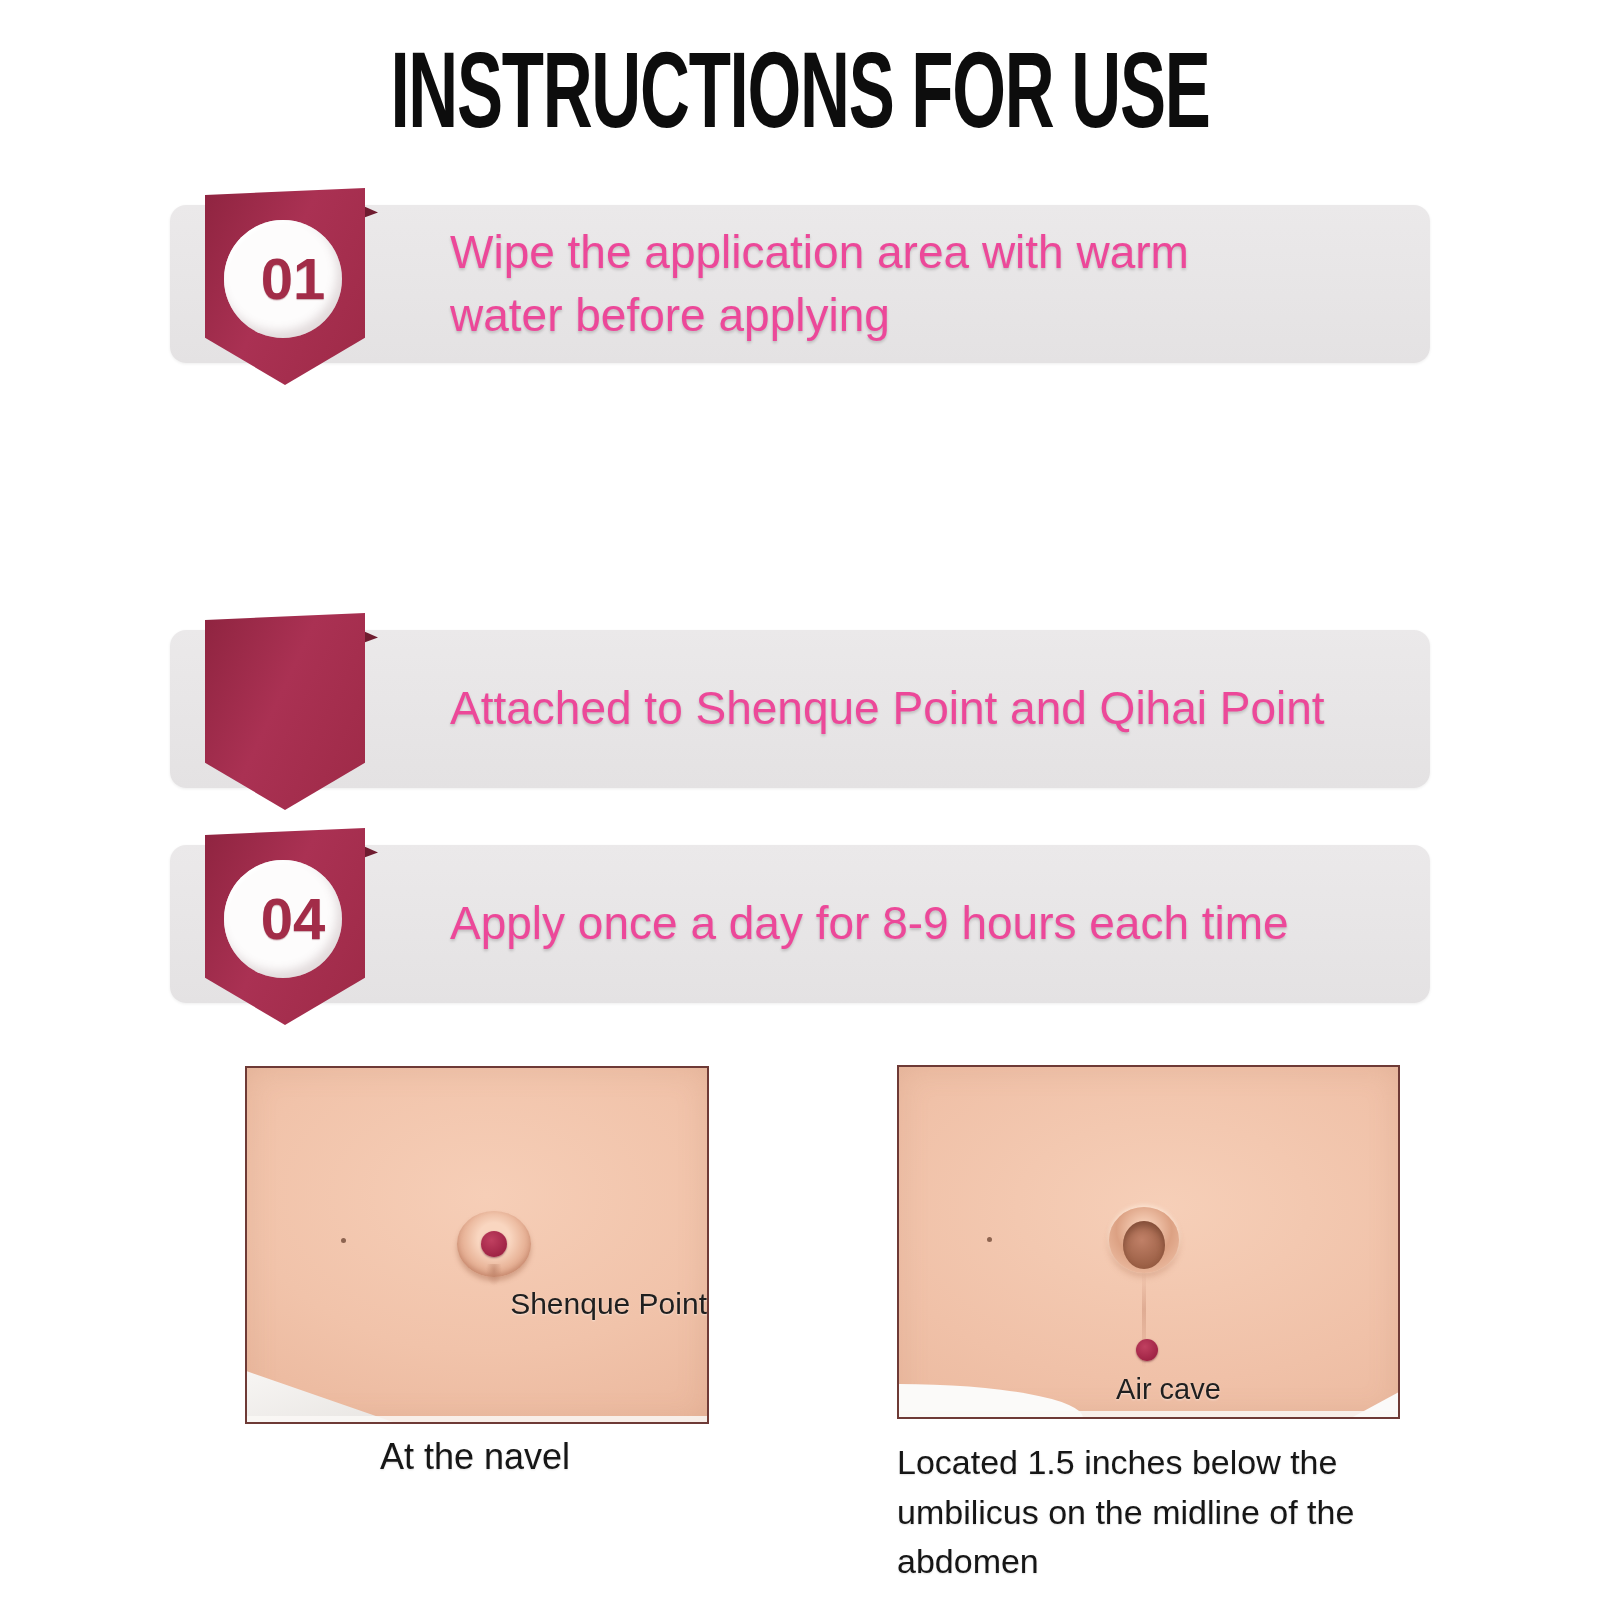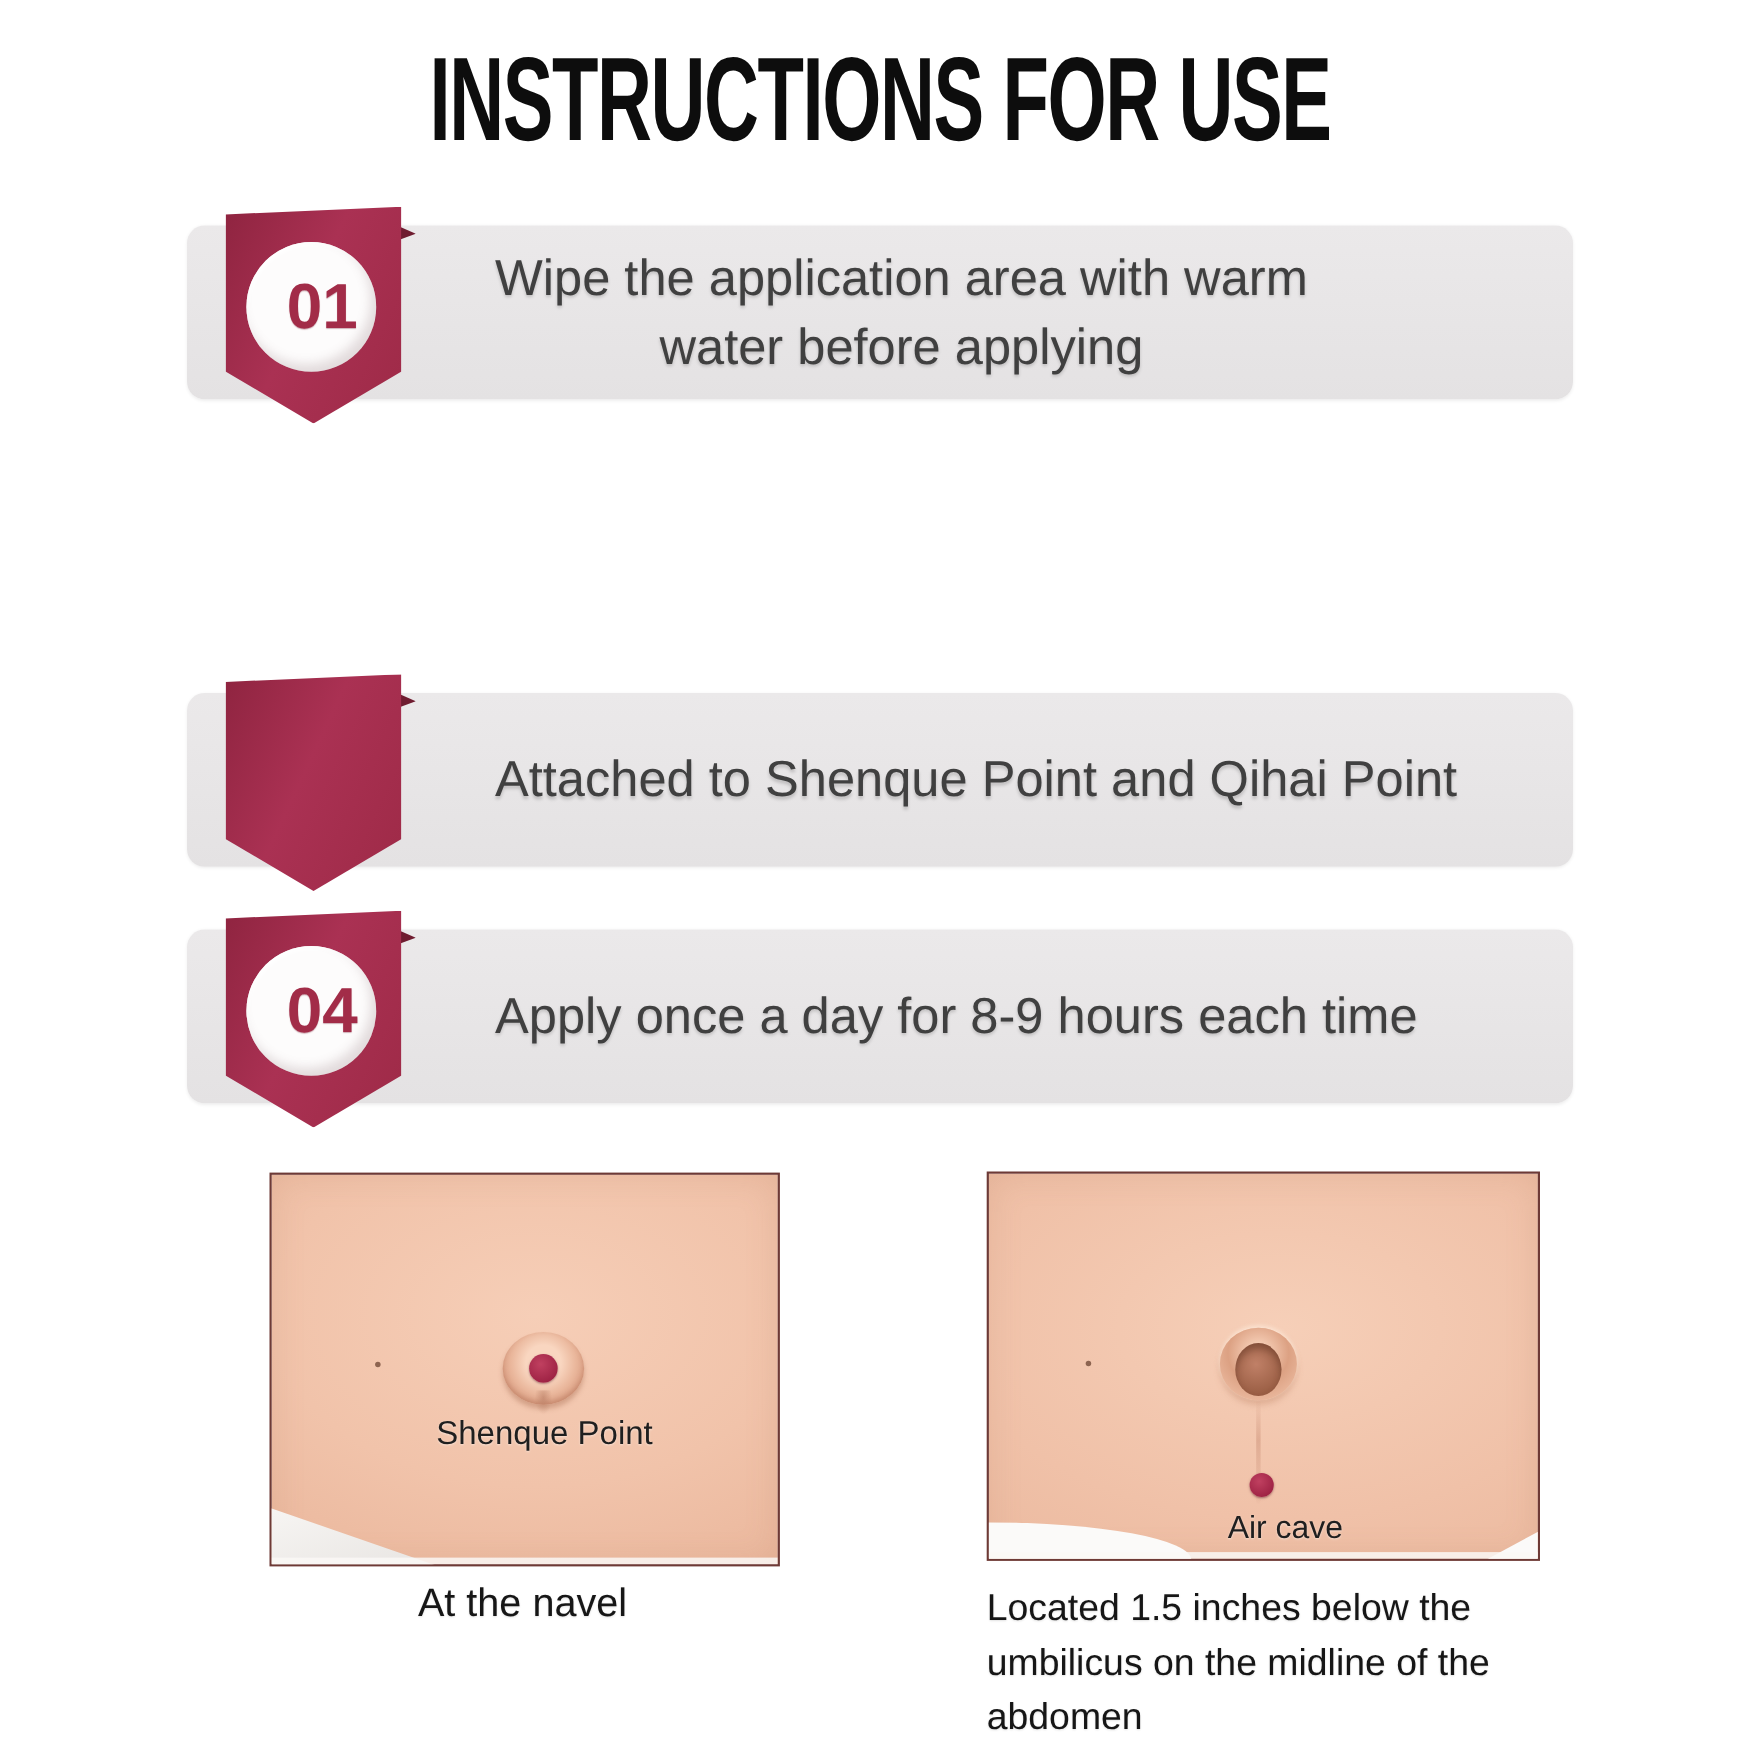--- a/index.html
+++ b/index.html
@@ -37,22 +37,22 @@
     background:#fdfcfc;display:flex;align-items:center;justify-content:center;
     box-shadow:inset -5px -7px 10px rgba(120,90,95,0.20), inset 2px 3px 4px rgba(255,255,255,0.9);
   }
   .badge-num{
     font-size:58px;font-weight:600;color:#a22c48;line-height:1;
     text-shadow:0 1px 1px rgba(120,30,50,0.35);
     margin-left:20px;
   }
   .step-text{
     position:absolute;left:450px;top:17px;width:970px;height:158px;
-    display:flex;align-items:center;font-size:46px;line-height:1.38;color:#404040;
-    white-space:pre-line;text-shadow:0 2px 3px rgba(0,0,0,0.18);text-align:center;
+    display:flex;align-items:center;font-size:46px;line-height:1.38;color:#ec4899;
+    white-space:pre-line;text-shadow:0 2px 3px rgba(0,0,0,0.18);
   }
 
   
   .photo{
     position:absolute;border:2px solid #6e3a36;overflow:hidden;
     box-shadow:inset 0 0 30px rgba(180,120,95,0.18);
   }
   .photo-left{left:245px;top:1066px;width:460px;height:354px;
     background:radial-gradient(ellipse 130% 110% at 52% 36%,#f6ceb7 0%,#f1c3aa 40%,#e9b59a 75%,#e0a98e 100%);}
   .photo-right{left:897px;top:1065px;width:460px;height:350px;
@@ -69,21 +69,21 @@
   .dot-l{left:234px;top:163px;width:26px;height:26px;}
   .crease-l{position:absolute;left:239px;top:196px;width:16px;height:22px;
     background:radial-gradient(ellipse at 50% 30%,rgba(180,120,95,0.55),rgba(180,120,95,0) 70%);}
   .mole{position:absolute;width:5px;height:5px;border-radius:50%;background:#8d6450;}
   .mole-l{left:94px;top:170px;}
   .mole-r{left:88px;top:170px;}
   .point-label{
     position:absolute;left:0;width:100%;box-sizing:border-box;text-align:center;
     color:#1f1f1f;text-shadow:0 1px 2px rgba(255,255,255,0.5);
   }
-  .label-l{top:219px;padding-left:36px;font-size:30px;}
+  .label-l{top:219px;padding-left:36px;font-size:30px;text-align:right;}
   .label-r{top:306px;padding-left:40px;font-size:29px;}
 
   .navel-outer-r{
     position:absolute;left:210px;top:140px;width:70px;height:66px;border-radius:50%;
     background:radial-gradient(circle at 50% 35%,#f5ccb4 15%,#dca183 50%,#eab89d 80%);
     box-shadow:0 -2px 4px rgba(255,240,225,0.7), 0 4px 6px rgba(190,130,100,0.4);
   }
   .navel-inner-r{
     position:absolute;left:224px;top:154px;width:42px;height:48px;border-radius:50%;
     background:radial-gradient(circle at 45% 40%,#c08067,#9c6046 70%,#8f563e 100%);

